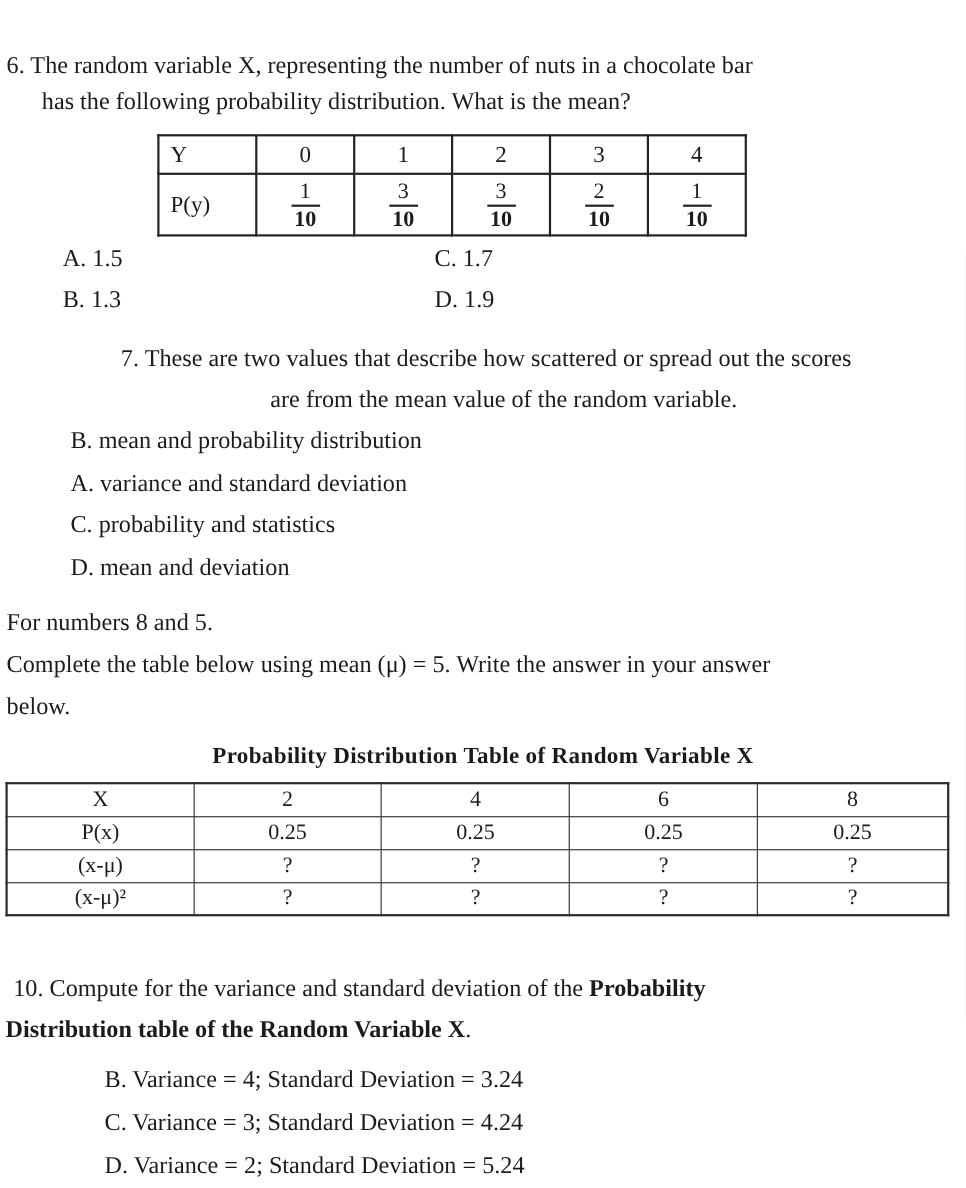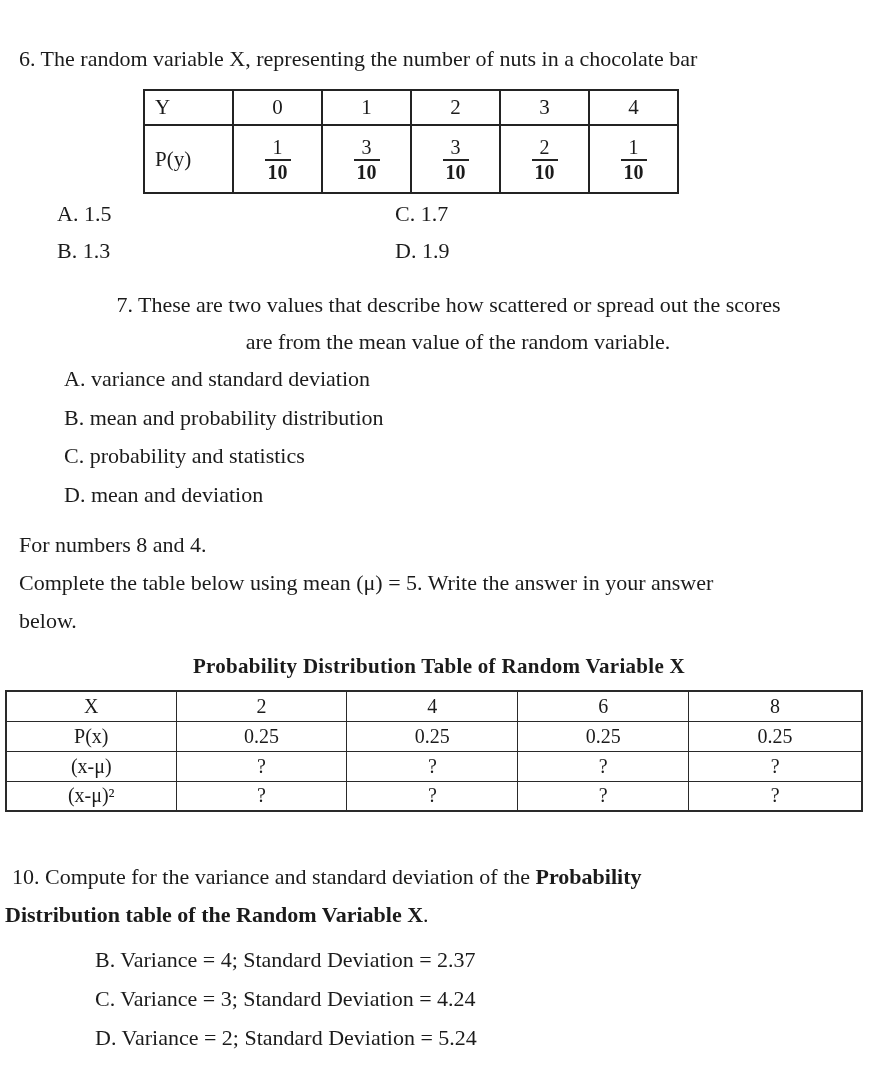--- a/index.html
+++ b/index.html
@@ -7,36 +7,36 @@
   .page {
     width: 878px; height: 1080px;
     background: #ffffff;
     color: #1b1b1b;
     font-family: "Liberation Serif", serif;
     font-size: 22px;
     position: relative;
     overflow: hidden;
     margin: 0 auto;
   }
-  .qline { margin-left: 19px; line-height: 33px; white-space: nowrap; }
+  .qline { margin-left: 6px; line-height: 33px; white-space: nowrap; }
   .qline.indent { margin-left: 38px; }
 
   
   .t1wrap { margin: 14px 0 0 143px; }
   table { border-collapse: collapse; }
   .t1 { border: 2px solid #232323; }
   .t1 td {
     border: 2px solid #232323;
     width: 89px;
     text-align: center;
     font-size: 21px;
     vertical-align: middle;
   }
   .t1 .hrow td { height: 35px; }
-  .t1 .frow td { height: 68px; }
+  .t1 .frow td { height: 56px; }
   .t1 td.lab { text-align: left; padding-left: 10px; }
   .frac { display: inline-flex; flex-direction: column; align-items: center; line-height: 1.15; font-size: 20px; }
   .frac .den { border-top: 2px solid #232323; padding: 0 3px; font-weight: bold; }
 
   
   .optrow { display: flex; line-height: 35px; margin-top: 2px; }
   .optrow .left { margin-left: 57px; width: 338px; }
 
   
   .q7 { margin-top: 18px; }
@@ -69,20 +69,21 @@
   .q10opts { margin-top: 6px; }
 </style>
 </head>
 <body>
 
 <div class="page">
   <div style="height:42px"></div>
 
   <div>
     <div class="qline">6. The random variable X, representing the number of nuts in a chocolate bar</div>
+    <div class="qline indent">has the following probability distribution. What is the mean?</div>
 
     <div class="t1wrap">
       <table class="t1">
         <tbody>
             <tr class="hrow">
           <td class="lab">Y</td>
           <td>0</td>
           <td>1</td>
           <td>2</td>
           <td>3</td>
@@ -131,28 +132,28 @@
     </div>
     <div class="optrow">
       <span class="left">B. 1.3</span>
       <span class="right">D. 1.9</span>
     </div>
   </div>
 
   <div class="q7">
     <div class="qline">7. These are two values that describe how scattered or spread out the scores</div>
     <div class="qline indent">are from the mean value of the random variable.</div>
+    <div class="q7opt">B. mean and probability distribution</div>
     <div class="q7opt">A. variance and standard deviation</div>
-    <div class="q7opt">B. mean and probability distribution</div>
     <div class="q7opt">C. probability and statistics</div>
     <div class="q7opt">D. mean and deviation</div>
   </div>
 
   <div class="sec89">
-    <div class="qline">For numbers 8 and 4.</div>
+    <div class="qline">For numbers 8 and 5.</div>
     <div class="qline">Complete the table below using mean (μ) = 5. Write the answer in your answer</div>
     <div class="qline">below.</div>
     <div class="tbl-title">Probability Distribution Table of Random Variable X</div>
 
     <div class="t2wrap">
       <table class="t2">
         <tbody>
             <tr>
           <td class="lab">X</td>
           <td>2</td>
@@ -183,18 +184,18 @@
         </tr>
       </tbody>
         </table>
     </div>
   </div>
 
   <div class="q10">
     <div class="qline"><span>10. Compute for the variance and standard deviation of the </span><span class="bold">Probability</span></div>
     <div class="qline second"><span class="bold">Distribution table of the Random Variable X</span><span>.</span></div>
     <div class="q10opts">
-      <div class="q10opt">B. Variance = 4; Standard Deviation = 2.37</div>
+      <div class="q10opt">B. Variance = 4; Standard Deviation = 3.24</div>
       <div class="q10opt">C. Variance = 3; Standard Deviation = 4.24</div>
       <div class="q10opt">D. Variance = 2; Standard Deviation = 5.24</div>
     </div>
   </div>
 </div>
 
 </body></html>

